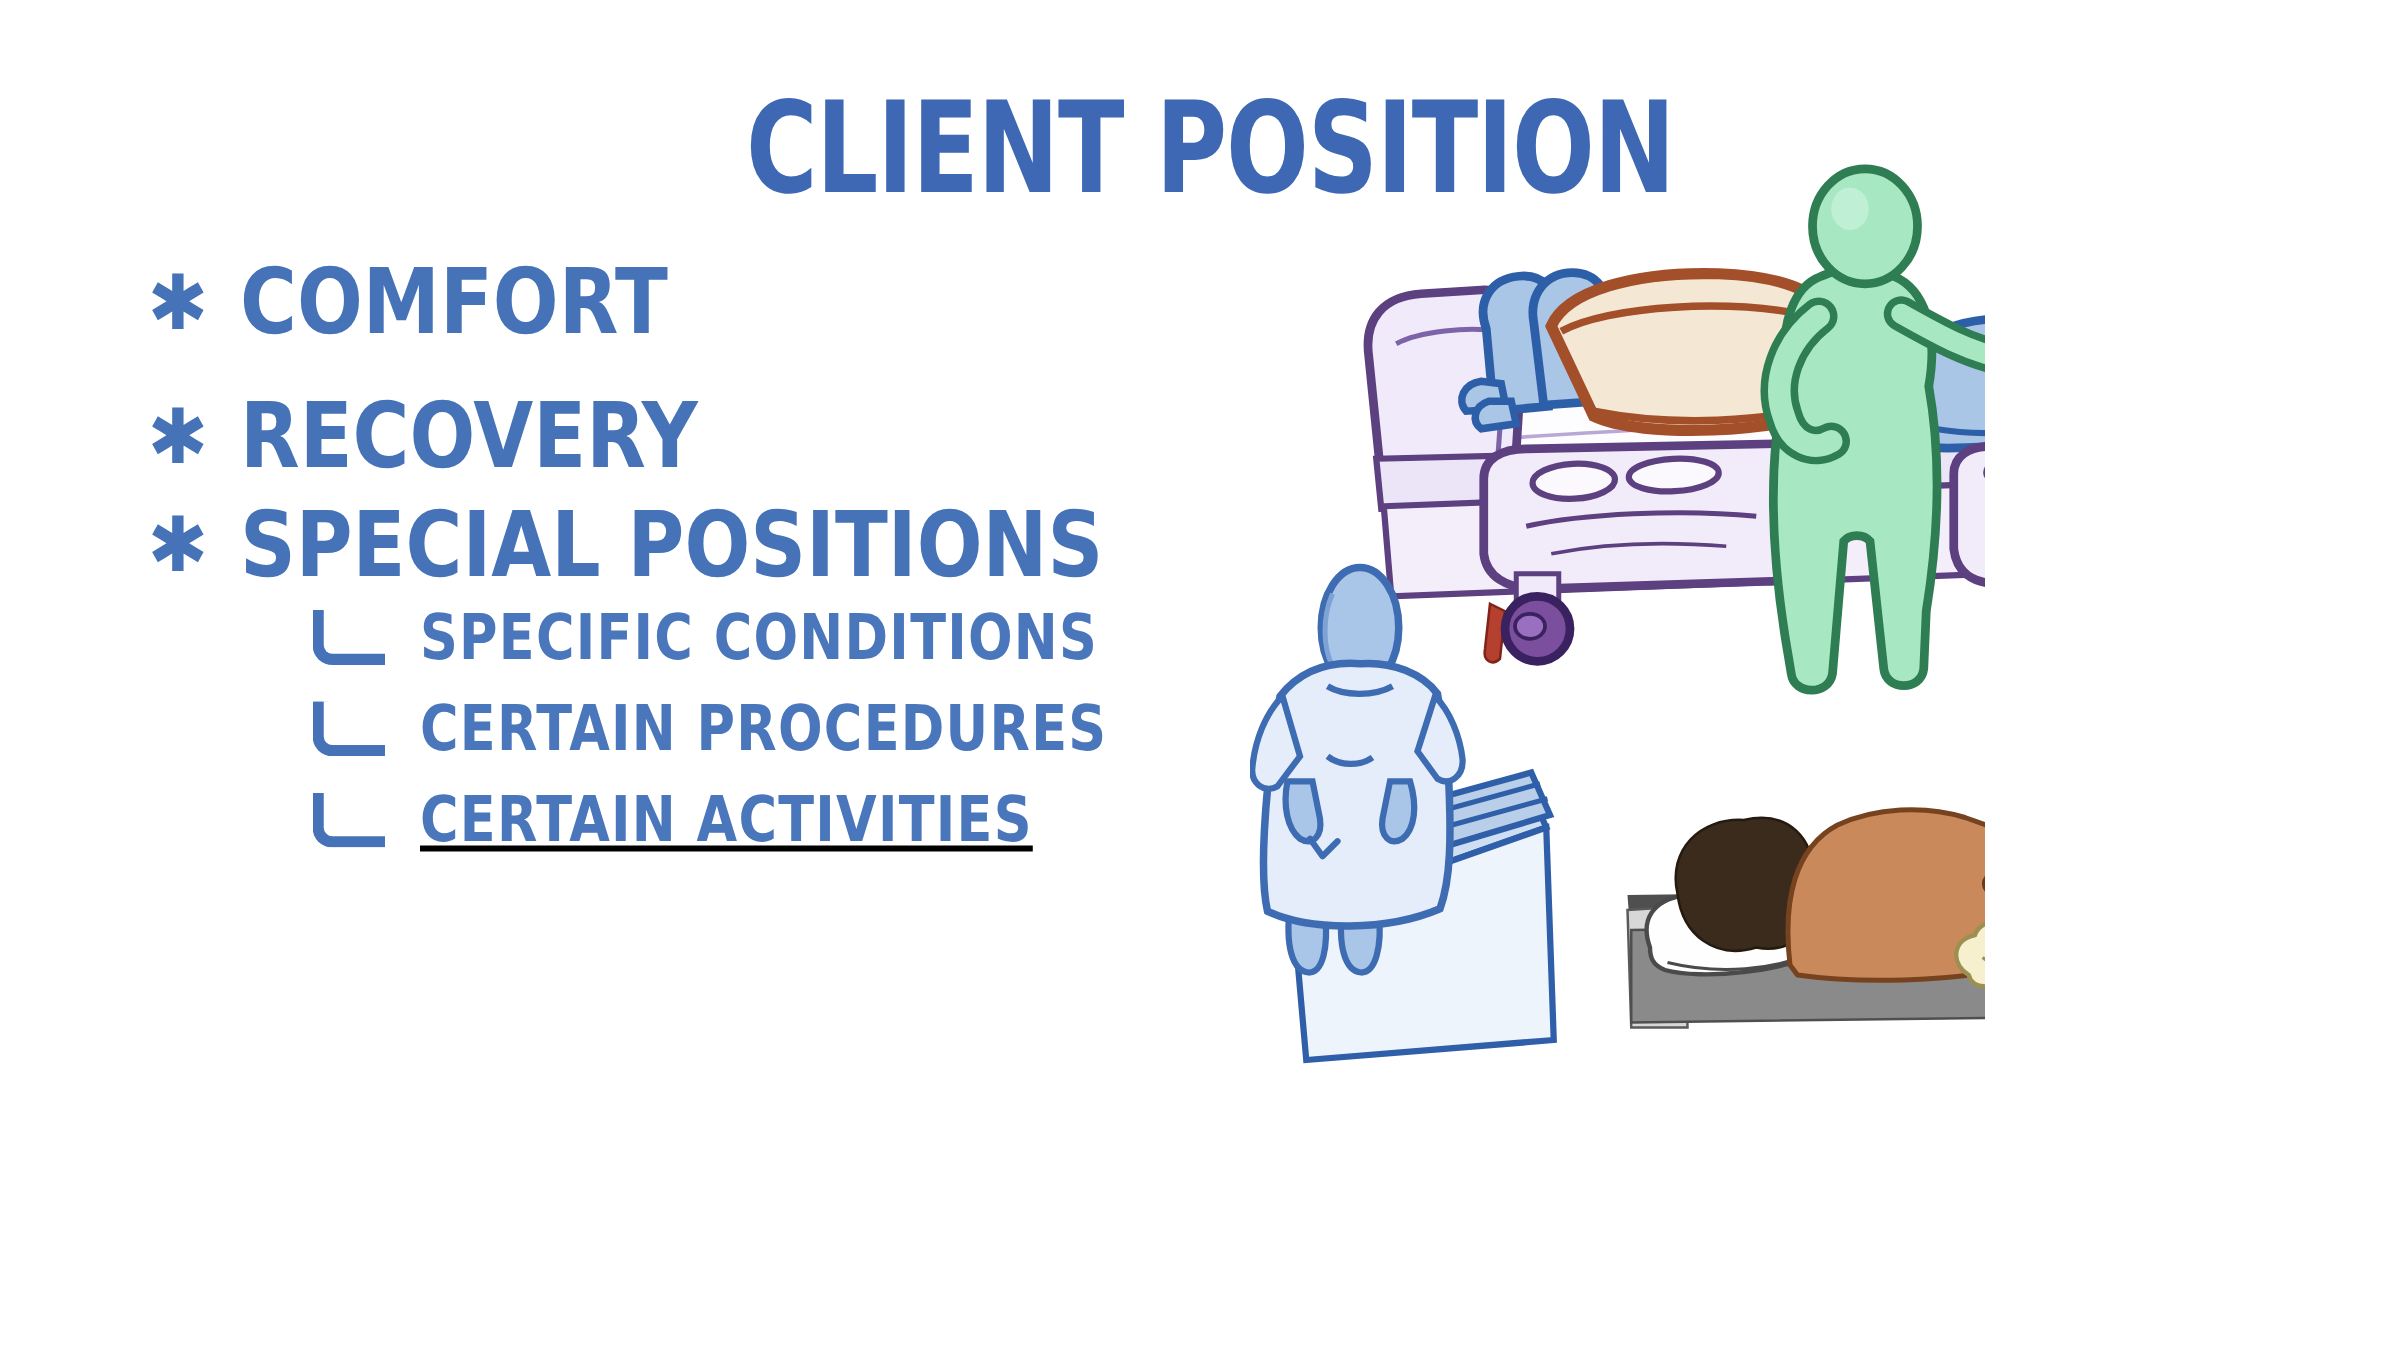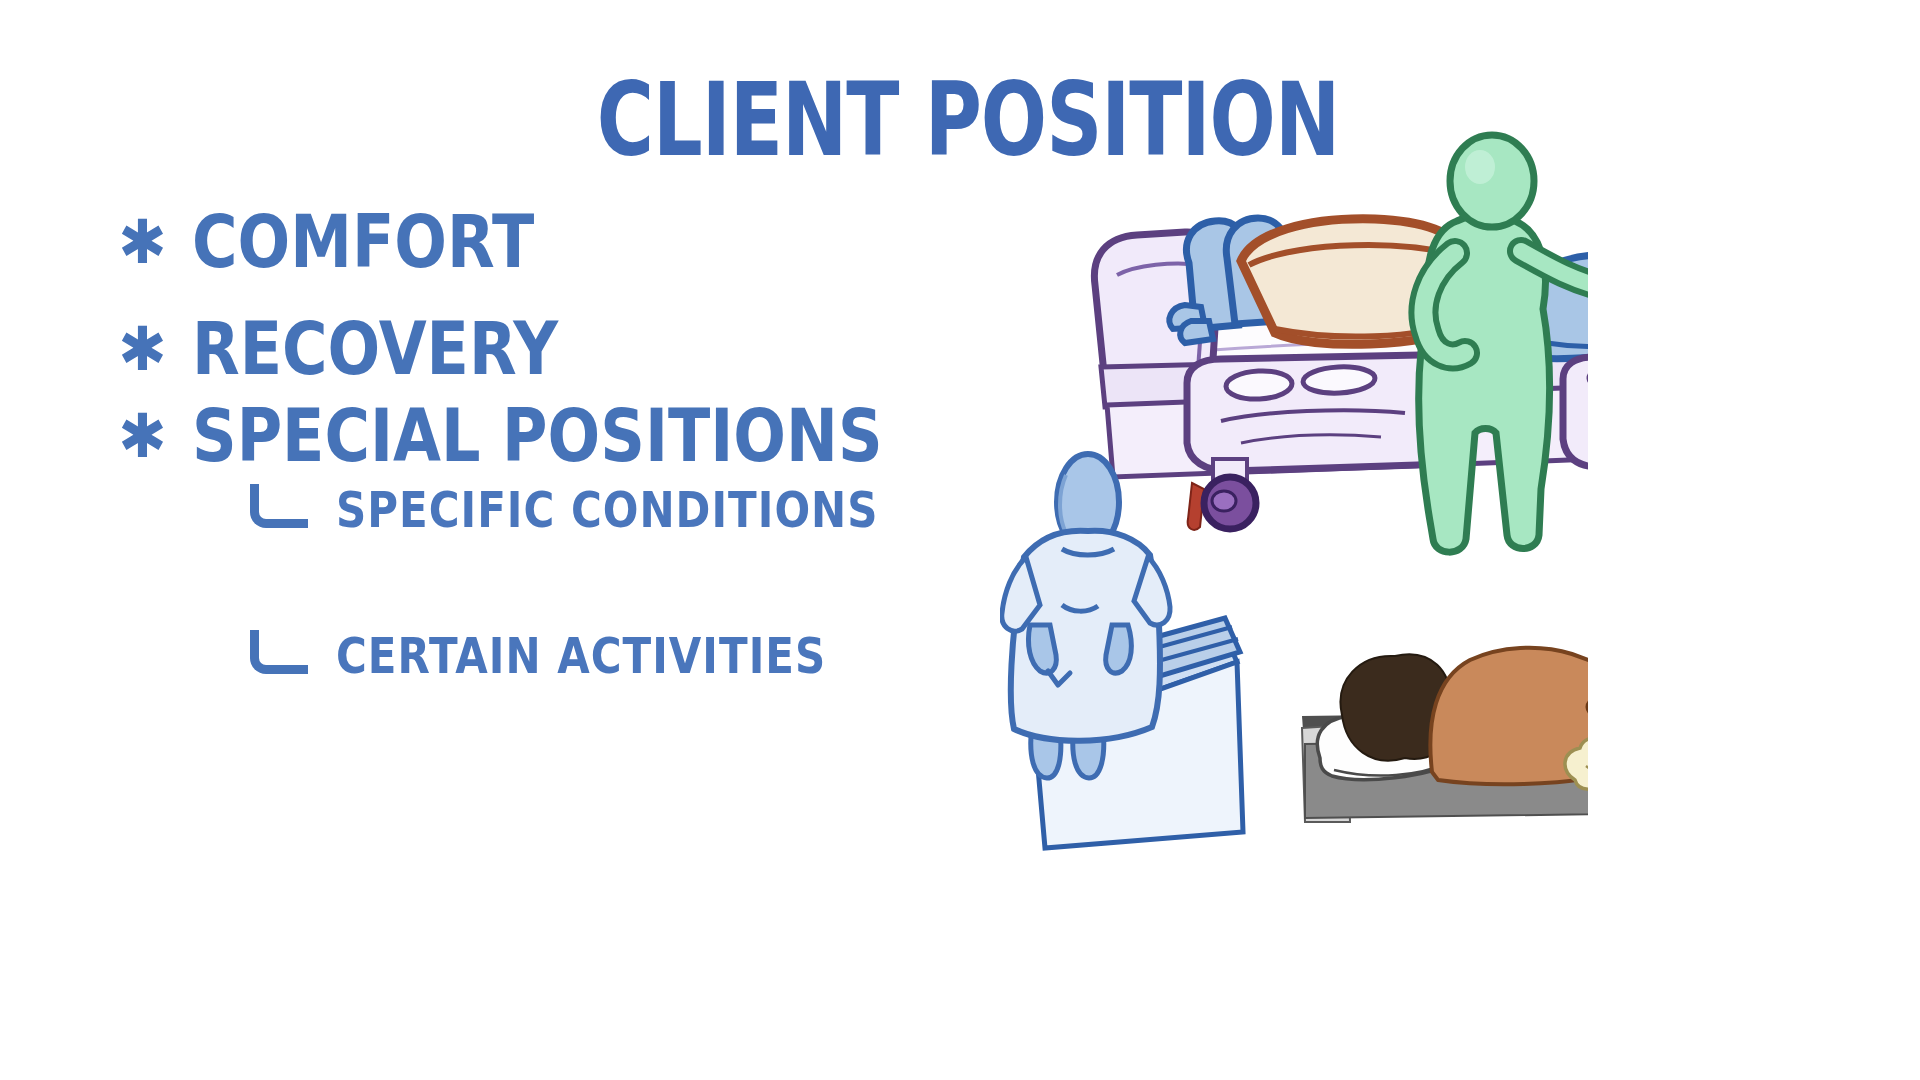--- a/index.html
+++ b/index.html
@@ -17,36 +17,36 @@
   
   .item-row{position:absolute;left:118px;display:flex;align-items:center;white-space:nowrap;}
   .item-marker{
     width:74px;font-size:58px;font-weight:bold;color:#4673b8;line-height:64px;
     transform:scaleY(1.05);text-align:left;
   }
   .item-label{
     font-size:62px;font-weight:bold;color:#4673b8;line-height:64px;
     transform:scaleY(1.17);transform-origin:left center;letter-spacing:0px;
   }
-  .sub-row{position:absolute;left:250px;display:flex;align-items:center;white-space:nowrap;}
+  .sub-row{position:absolute;left:250px;display:flex;align-items:flex-end;white-space:nowrap;}
   .elbow{
     width:58px;height:44px;margin-right:28px;margin-top:-8px;
     border-left:9px solid #4673b8;border-bottom:9px solid #4673b8;
     border-bottom-left-radius:16px;box-sizing:border-box;
   }
   .sub-label{
     font-size:42px;font-weight:bold;color:#4a76bc;line-height:44px;
     transform:scaleY(1.2);transform-origin:left center;letter-spacing:1px;
   }
   .row-comfort{top:210px;}
   .row-recovery{top:317px;}
   .row-special{top:404px;}
   .row-sub1{top:488px;}
   .row-sub2{top:561px;}
-  .row-sub3{top:634px;}
+  .row-sub3{top:634px;text-decoration:underline;}
   
   .illus{position:absolute;}
   .illus-bed{left:855px;top:115px;width:1010px;height:455px;}
   .illus-seated{left:1000px;top:445px;width:260px;height:420px;}
   .illus-prone{left:1290px;top:620px;width:490px;height:270px;}
 </style>
 </head>
 <body>
 
 <div id="stage">
@@ -61,20 +61,24 @@
     <span class="item-marker">✱</span>
     <span class="item-label">RECOVERY</span>
   </div>
   <div class="item-row row-special">
     <span class="item-marker">✱</span>
     <span class="item-label">SPECIAL POSITIONS</span>
   </div>
   <div class="sub-row row-sub1">
     <span class="elbow"></span>
     <span class="sub-label">SPECIFIC CONDITIONS</span>
+  </div>
+  <div class="sub-row row-sub2">
+    <span class="elbow"></span>
+    <span class="sub-label">CERTAIN PROCEDURES</span>
   </div>
   <div class="sub-row row-sub3">
     <span class="elbow"></span>
     <span class="sub-label">CERTAIN ACTIVITIES</span>
   </div>
 
   <svg class="illus illus-bed" viewBox="0 0 1010 455" role="img" aria-label="caregiver-positioning-client-in-hospital-bed">
     <g>
 
       <path d="M242,178 C330,162 540,150 660,148 L888,142 L895,250 C700,262 420,272 250,268 Z" fill="#fdfcfe" stroke="#5c4080" stroke-width="4"></path>

